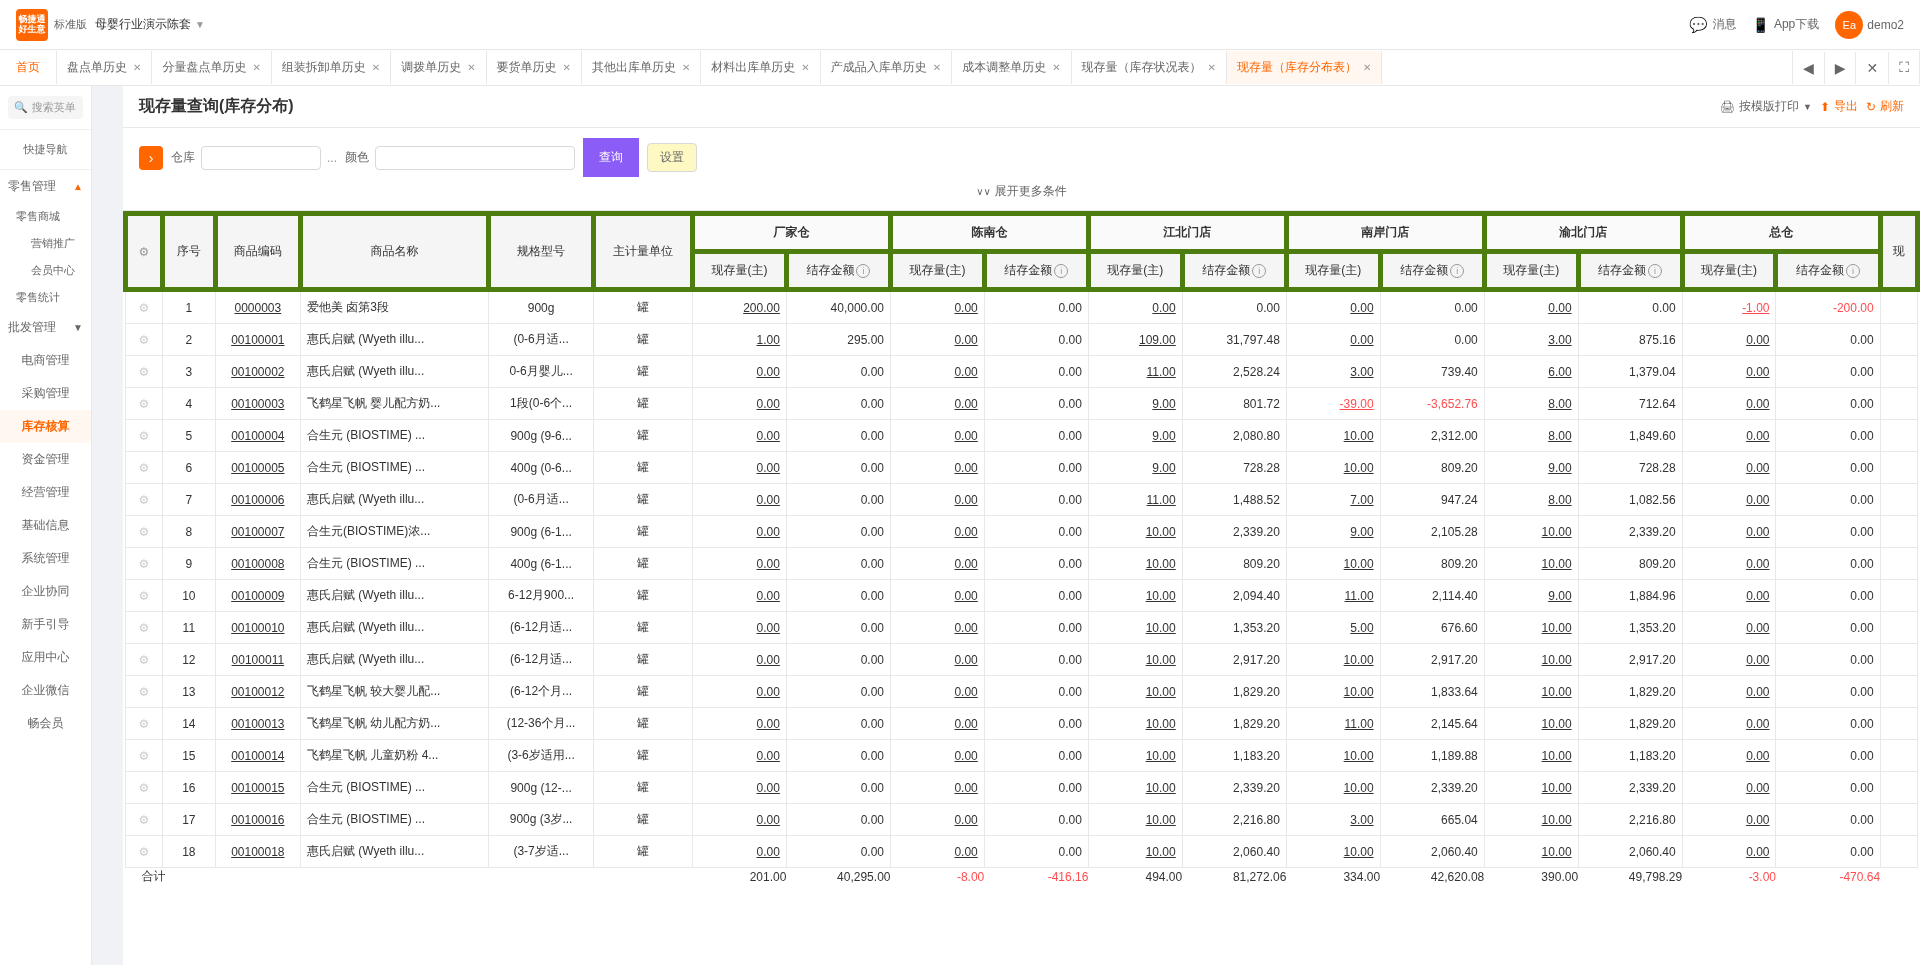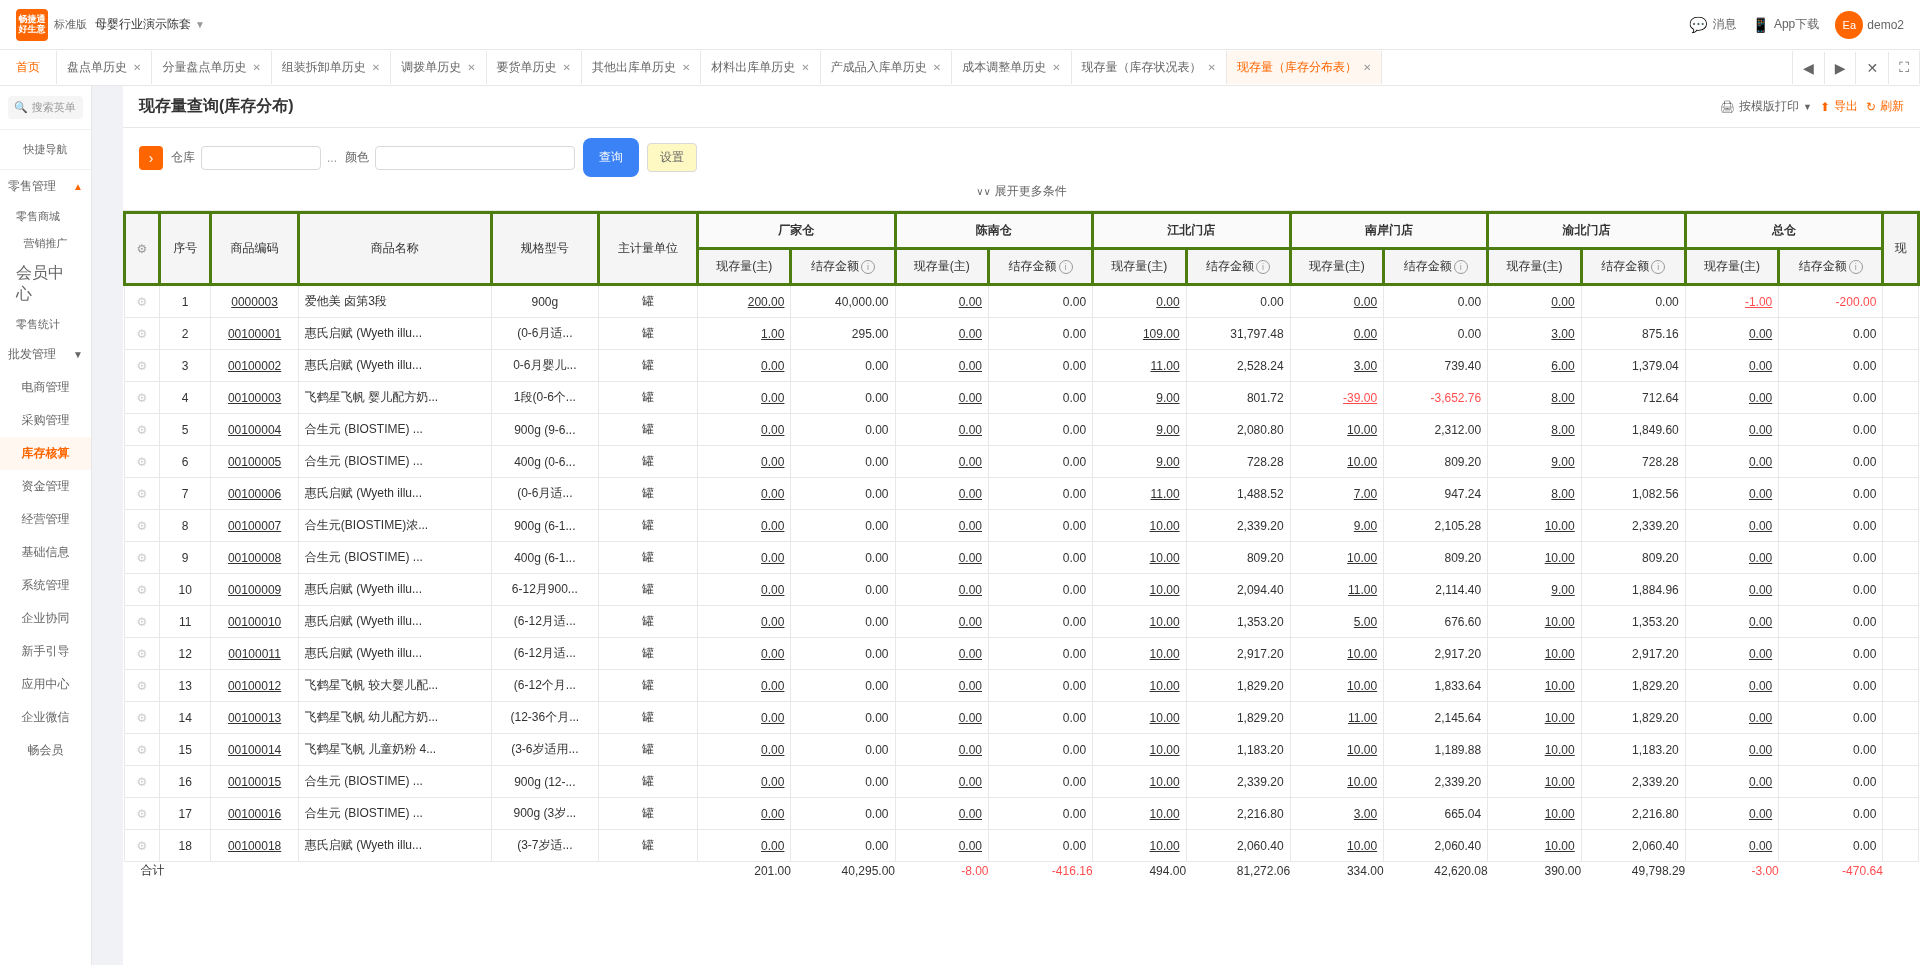--- a/index.html
+++ b/index.html
@@ -45,29 +45,29 @@
     .action-btn-orange { color: #ff6600; }
 
     
     .filter-area { background: #fff; padding: 10px 16px; border-bottom: 1px solid #e8e8e8; }
     .filter-row { display: flex; align-items: center; gap: 8px; flex-wrap: wrap; }
     .filter-toggle-btn { width: 24px; height: 24px; background: #ff6600; color: white; border-radius: 4px; display: flex; align-items: center; justify-content: center; cursor: pointer; font-size: 14px; flex-shrink: 0; }
     .filter-item { display: flex; align-items: center; gap: 6px; }
     .filter-label { color: #666; white-space: nowrap; }
     .filter-input { border: 1px solid #d9d9d9; border-radius: 4px; padding: 4px 8px; font-size: 12px; color: #333; background: #fff; min-width: 80px; }
     .filter-dots { color: #999; }
-    .filter-search-btn { background: #3b82f6; color: white; border: none; border-radius: 8px; padding: 11px 16px; cursor: pointer; font-size: 12px; }
+    .filter-search-btn { background: #8b5cf6; color: white; border: none; border-radius: 0; padding: 11px 16px; cursor: pointer; font-size: 12px; }
     .filter-set-btn { background: #fef9c3; color: #666; border: 1px solid #d9d9d9; border-radius: 4px; padding: 5px 12px; cursor: pointer; font-size: 12px; }
     .expand-btn { display: flex; align-items: center; gap: 4px; color: #666; font-size: 12px; cursor: pointer; margin: 6px auto 0; width: fit-content; }
 
     
     .table-area { flex: 1; overflow: auto; padding: 0; background: #fff; }
     table { width: 100%; border-collapse: collapse; font-size: 12px; }
     thead tr { background: #f5f5f5; }
-    thead th { padding: 8px 6px; border: 3px solid #4d7c0f; color: #333; font-weight: normal; text-align: center; white-space: nowrap; position: sticky; top: 0; background: #f5f5f5; z-index: 1; }
+    thead th { padding: 8px 6px; border: 5px solid #4d7c0f; color: #333; font-weight: normal; text-align: center; white-space: nowrap; position: sticky; top: 0; background: #f5f5f5; z-index: 1; }
     thead th.group-header { background: #fafafa; font-weight: bold; border-bottom: 1px solid #e8e8e8; }
     tbody tr { border-bottom: 1px solid #f0f0f0; }
     tbody td { padding: 7px 6px; border: 1px solid #e8e8e8; text-align: center; white-space: nowrap; }
     .td-left { text-align: left; }
     .td-right { text-align: right; }
     .td-underline { text-decoration: underline; color: #333; cursor: pointer; }
     .td-negative { color: #ff4d4f; }
     .settings-icon { width: 20px; height: 20px; display: inline-flex; align-items: center; justify-content: center; cursor: pointer; color: #999; }
     .info-icon { display: inline-flex; align-items: center; justify-content: center; width: 14px; height: 14px; border-radius: 50%; border: 1px solid #999; color: #999; font-size: 9px; cursor: pointer; margin-left: 2px; }
     
@@ -174,22 +174,22 @@
       </div>
     </div>
     <div class="sidebar-nav">
       <div class="sidebar-item" style="color:#666;font-size:11px;">快捷导航</div>
     </div>
     <div class="sidebar-item" style="display:flex;align-items:center;justify-content:space-between;padding:8px 8px;">
       <span>零售管理</span>
       <span style="color:#ff6600;font-size:10px;">▲</span>
     </div>
     <div class="sidebar-item" style="font-size:11px;padding:6px 16px;text-align:left;">零售商城</div>
-    <div class="sidebar-item" style="font-size:11px;padding:6px 16px;text-align:center;">营销推广</div>
-    <div class="sidebar-item" style="font-size:16px;padding:6px 16px;text-align:left;">会员中心</div>
+    <div class="sidebar-item" style="font-size:11px;padding:6px 16px;text-align:right;">营销推广</div>
+    <div class="sidebar-item" style="font-size:11px;padding:6px 16px;text-align:right;">会员中心</div>
     <div class="sidebar-item" style="font-size:11px;padding:6px 16px;text-align:left;">零售统计</div>
     <div class="sidebar-item" style="display:flex;align-items:center;justify-content:space-between;padding:8px 8px;">
       <span>批发管理</span>
       <span style="color:#666;font-size:10px;">▼</span>
     </div>
     <div class="sidebar-item">电商管理</div>
     <div class="sidebar-item">采购管理</div>
     <div class="sidebar-item active">库存核算</div>
     <div class="sidebar-item">资金管理</div>
     <div class="sidebar-item">经营管理</div>

